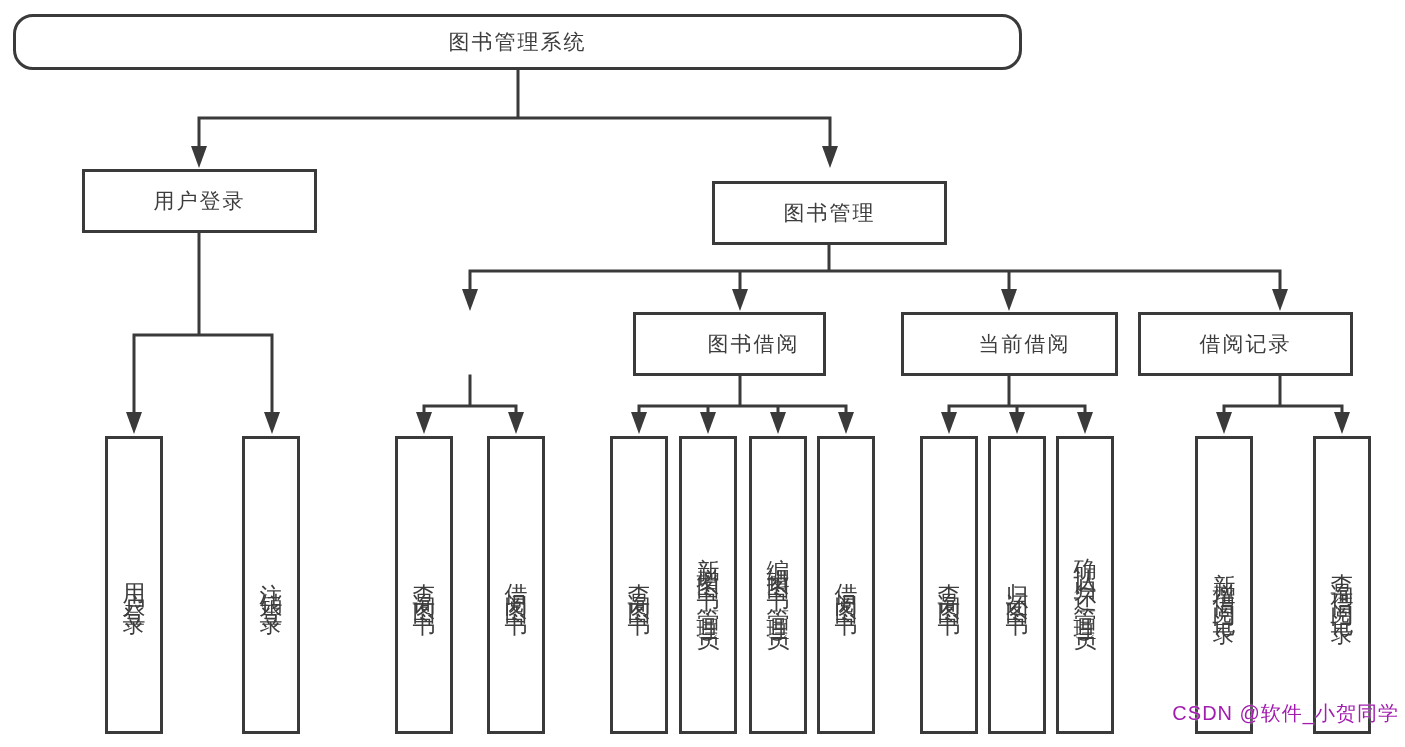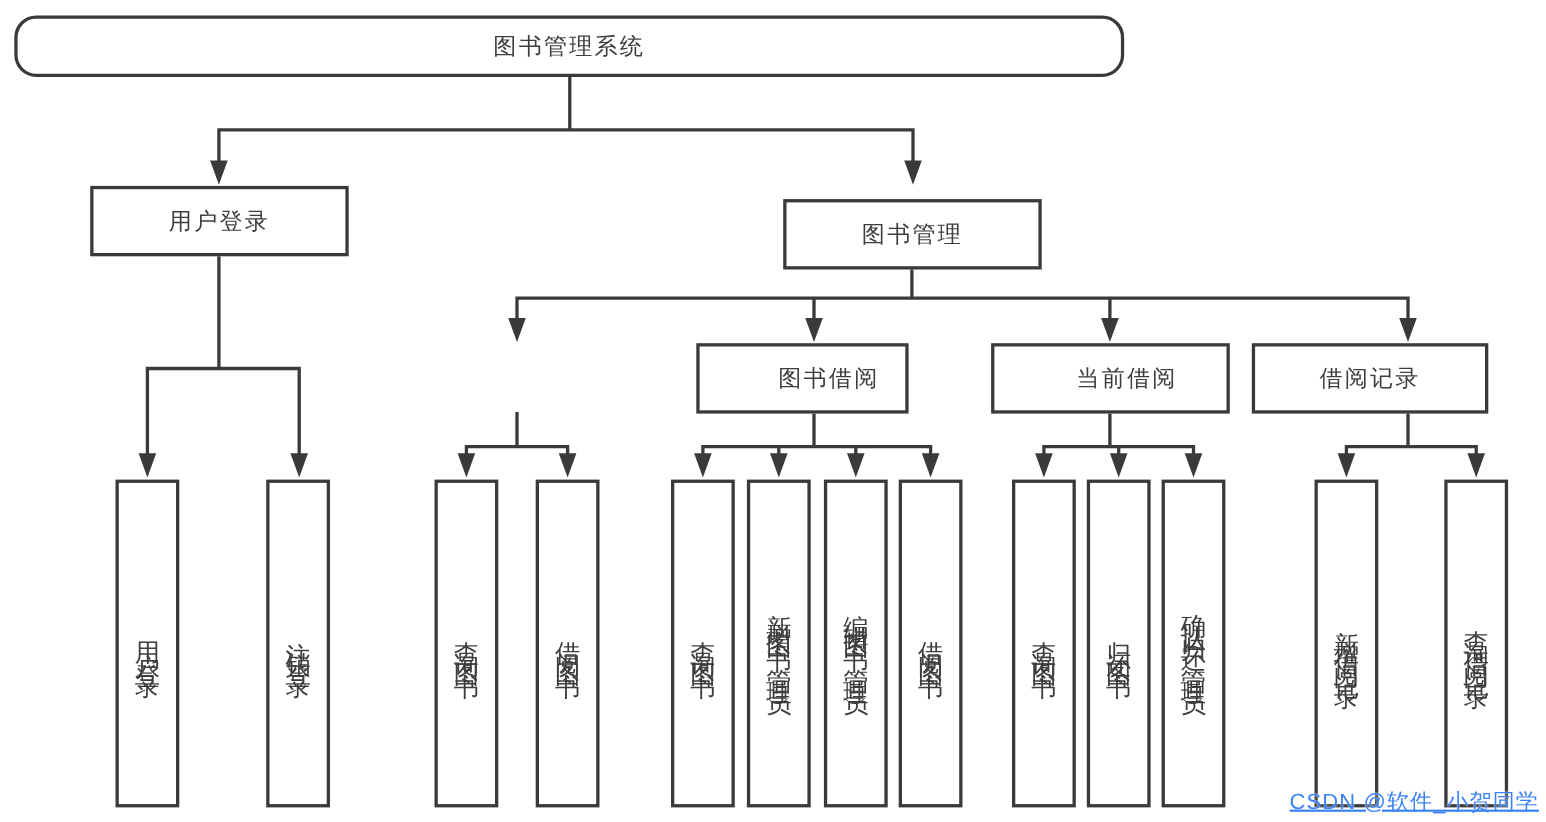--- a/index.html
+++ b/index.html
@@ -50,28 +50,27 @@
     writing-mode: vertical-rl;
     text-orientation: mixed;
     font-size: 23px;
     letter-spacing: 10px;
     line-height: 1;
     color: #3d3d3d;
   }
   #watermark {
     position: absolute;
     right: 6px;
-    bottom: 5px;
+    bottom: 20px;
     font-size: 20px;
-    color: #3b82f6;
+    color: #a21caf;
     letter-spacing: 1px;
     z-index: 3;
     text-shadow: 0 0 2px #ffffff;
     white-space: nowrap;
-    text-decoration: underline;
   }
 </style>
 </head>
 <body>
 
 <div id="stage">
 
   <svg id="connectors" viewBox="0 0 1405 747" xmlns="http://www.w3.org/2000/svg">
     <g>
       <path d="M518,70 V118 M199,118 H830 M199,118 V147 M830,118 V147"></path>

